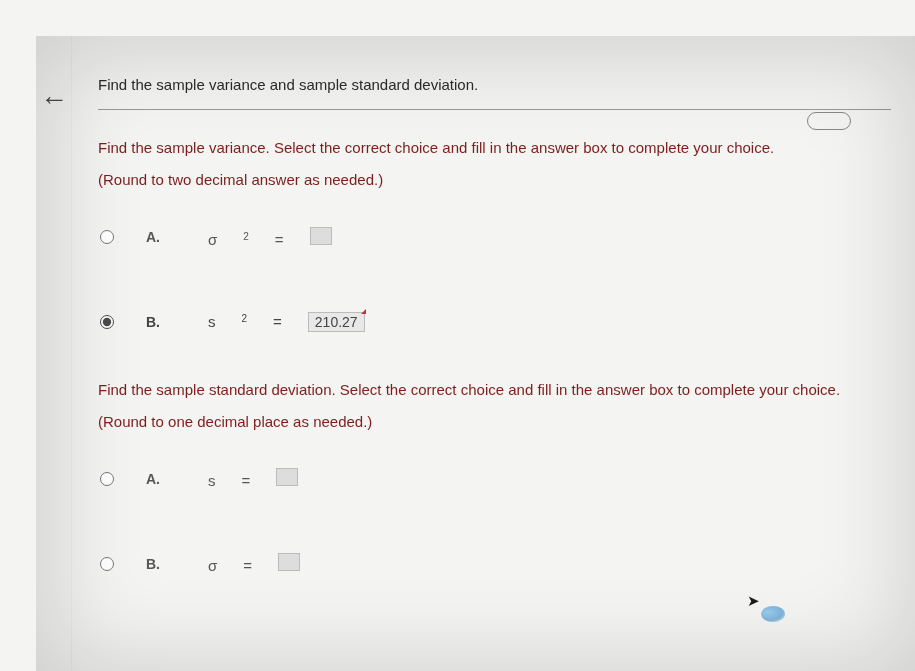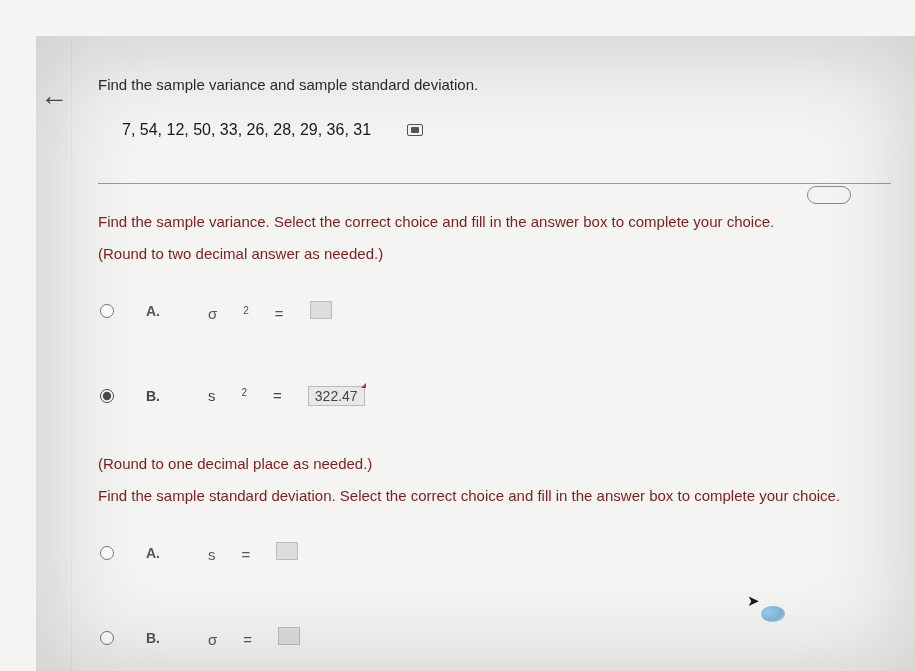--- a/index.html
+++ b/index.html
@@ -152,24 +152,20 @@
 </head>
 <body>
 
 <div class="left-rail"></div>
 <div class="back-arrow">←</div>
 
 <div class="content">
 
   <div class="q-title">Find the sample variance and sample standard deviation.</div>
 
-  <div class="data-row">
-    <span>7, 54, 12, 50, 33, 26, 28, 29, 36, 31</span>
-    <span class="copy-icon"></span>
-  </div>
 
   <div class="divider-wrap">
     <hr class="divider">
     <div class="pill">
       <span></span>
         <span></span>
         <span></span>
     </div>
   </div>
 
@@ -187,27 +183,27 @@
         <span class="answer-box"></span>
       </span>
     </div>
     <div class="choice selected">
       <input type="radio" name="p1" checked="" style="">
       <span class="choice-label">B.</span>
       <span class="formula">
         <span>s</span>
           <span class="sup">2</span>
         <span>=</span>
-        <span class="filled-answer">322.47</span>
+        <span class="filled-answer">210.27</span>
       </span>
     </div>
   </div>
 
+  <div class="section-text">Find the sample standard deviation. Select the correct choice and fill in the answer box to complete your choice.</div>
   <div class="section-text">(Round to one decimal place as needed.)</div>
-  <div class="section-text">Find the sample standard deviation. Select the correct choice and fill in the answer box to complete your choice.</div>
 
   <div class="choice-group">
     <div class="choice">
       <input type="radio" name="p2" style="">
       <span class="choice-label">A.</span>
       <span class="formula">
         <span>s</span>
         <span>=</span>
         <span class="answer-box"></span>
       </span>

